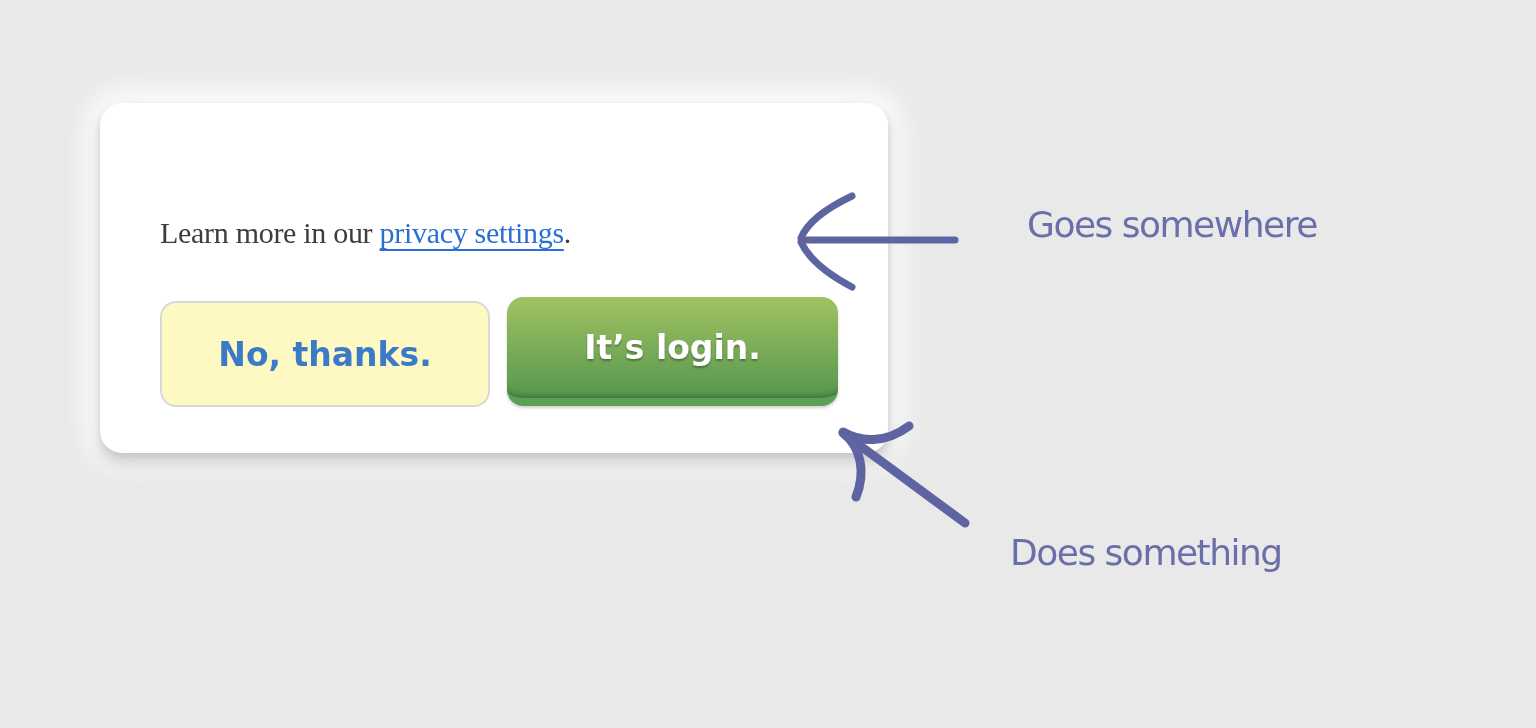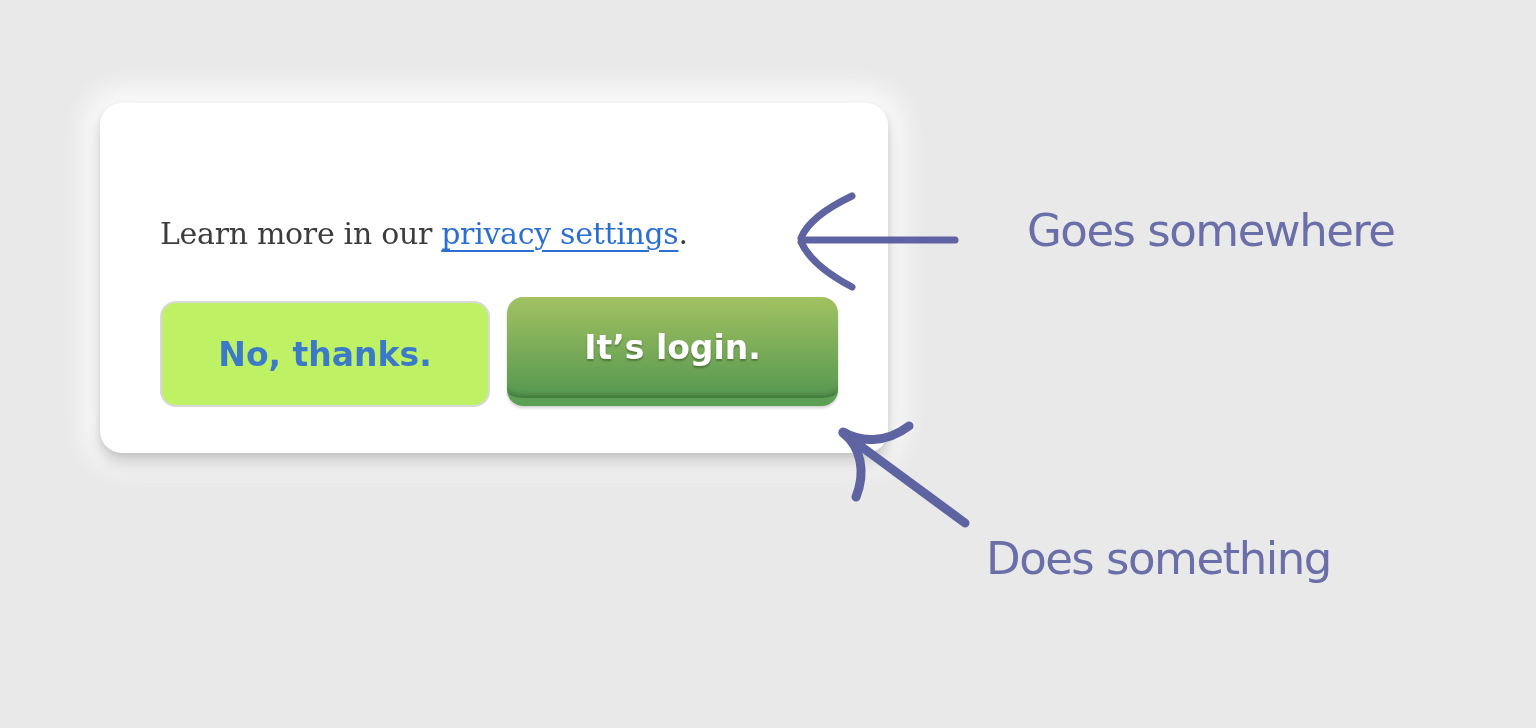--- a/index.html
+++ b/index.html
@@ -30,21 +30,21 @@
   .msg-line {
     position: absolute;
     left: 60px;
     font-family: "DejaVu Serif", "Liberation Serif", serif;
     font-size: 30px;
     letter-spacing: -0.3px;
     color: var(--body-text, #3d3d3d);
     white-space: nowrap;
   }
   .msg-line-1 { top: 52px; }
-  .msg-line-2 { top: 113px; }
+  .msg-line-2 { top: 113px; font-family: Liberation Serif, serif; }
   .privacy-link {
     color: var(--link-color, #2c6fd3);
     text-decoration: underline;
     text-decoration-thickness: 2px;
     text-underline-offset: 6px;
     cursor: pointer;
   }
 
   .btn {
     position: absolute;
@@ -53,21 +53,21 @@
     font-weight: bold;
     font-size: 33px;
     display: flex; align-items: center; justify-content: center;
     box-sizing: border-box;
     cursor: pointer;
     border: none;
   }
   .btn-decline {
     left: 60px; top: 198px;
     width: 330px; height: 106px;
-    background: #bef264;
+    background: #fef9c3;
     border: 2px solid var(--decline-border, #d8d8d8);
     color: var(--decline-text, #3b7ac9);
   }
   .btn-accept {
     left: 407px; top: 194px;
     width: 331px; height: 109px;
     background: linear-gradient(to bottom,
       var(--accept-gradient-top, #a2c261),
       var(--accept-gradient-bottom, #559750));
     border-bottom: 8px solid var(--accept-edge, #5ba055);
@@ -75,28 +75,28 @@
       inset 0 -7px 5px -4px rgba(0,0,0,0.22),
       0 2px 3px rgba(0,0,0,0.18);
     color: var(--accept-text, #ffffff);
     text-shadow: 0 2px 2px rgba(0,0,0,0.30);
   }
 
   
   .annotation {
     position: absolute;
     font-family: "DejaVu Sans", "Liberation Sans", sans-serif;
-    font-size: 45px;
+    font-size: 36px;
     font-weight: 500;
     letter-spacing: -1.5px;
     color: var(--annotation-text, #6a6fa9);
     white-space: nowrap;
   }
   .annotation-link { left: 1027px; top: 204px; }
-  .annotation-button { left: 986px; top: 532px; }
+  .annotation-button { left: 1010px; top: 532px; }
 
   .arrows-overlay {
     position: absolute;
     left: 0; top: 0;
     width: 1536px; height: 728px;
     pointer-events: none;
   }
   .arrow-stroke {
     fill: none;
     stroke: var(--arrow-color, #5e64a2);

